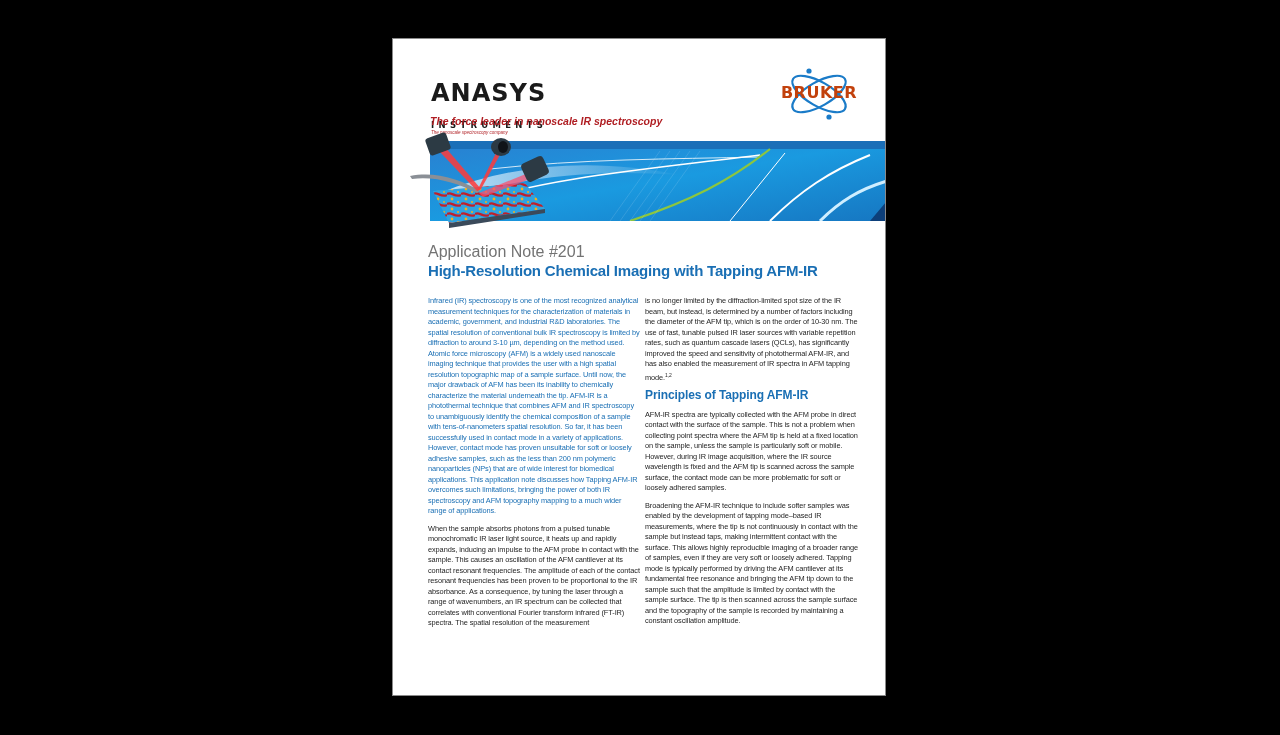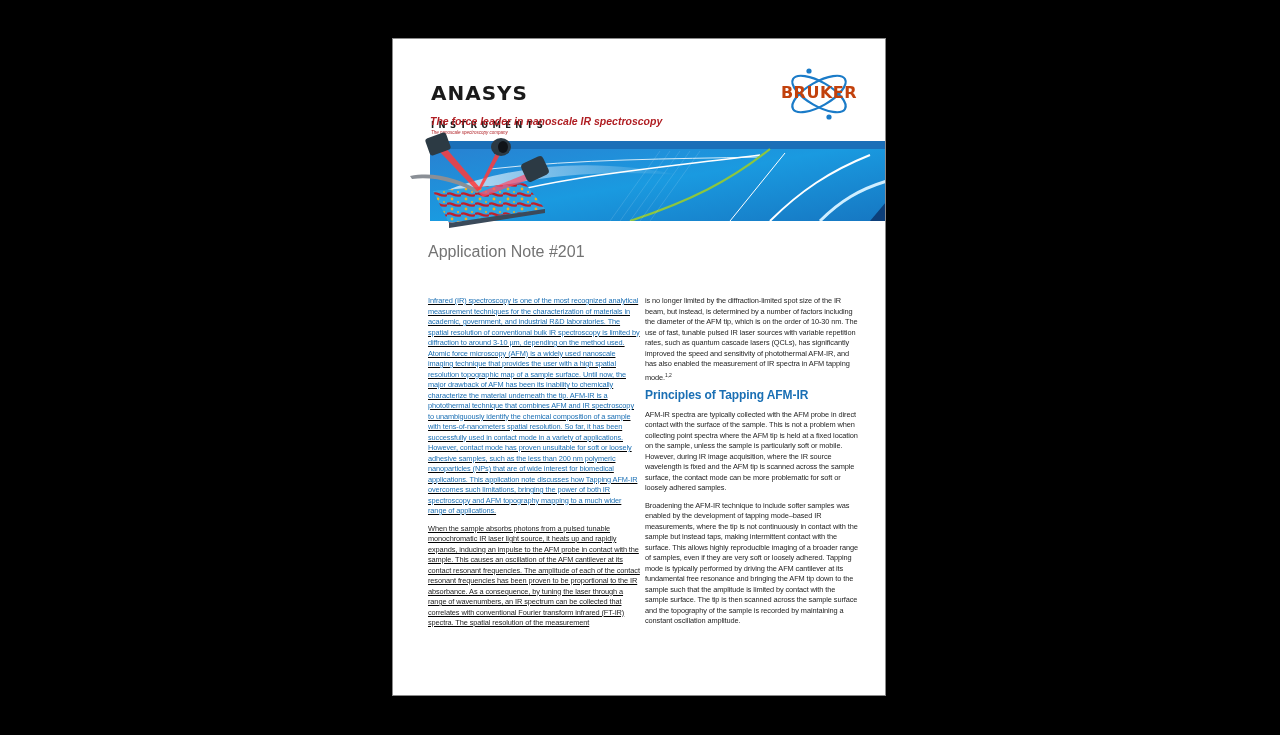--- a/index.html
+++ b/index.html
@@ -1,34 +1,34 @@
 <!DOCTYPE html>
 <html><head>
 <meta charset="utf-8">
 <style>
   html,body{margin:0;padding:0;}
   body{width:1280px;height:735px;background:#000;position:relative;overflow:hidden;font-family:"Liberation Sans",sans-serif;}
   .page{position:absolute;left:392px;top:38px;width:494px;height:658px;background:#fff;border:1px solid #8a8a8a;box-sizing:border-box;overflow:hidden;}
   .anasys{position:absolute;left:38px;top:43px;}
-  .anasys-word{font-family:"DejaVu Sans",sans-serif;font-weight:bold;font-size:20px;letter-spacing:1px;color:#1a1a1a;line-height:22px;}
+  .anasys-word{font-family:"DejaVu Sans",sans-serif;font-weight:bold;font-size:24px;letter-spacing:1px;color:#1a1a1a;line-height:22px;}
   .anasys-sub{font-family:"DejaVu Sans",sans-serif;font-weight:bold;font-size:8.5px;letter-spacing:4.3px;color:#1a1a1a;line-height:10px;margin-top:16px;}
   .anasys-tag{font-size:4.5px;color:#b01e23;font-style:italic;line-height:6px;}
   .tagline{position:absolute;left:37px;top:76px;font-size:10.5px;font-weight:bold;font-style:italic;color:#b01e23;}
   .bruker{position:absolute;left:376px;top:26px;width:100px;height:58px;}
   .bruker svg{position:absolute;left:0;top:0;}
   .bruker-word{position:absolute;left:2px;top:18px;width:96px;text-align:center;font-family:"DejaVu Sans",sans-serif;font-weight:bold;font-size:16px;letter-spacing:0.5px;color:#c2410c;}
   .banner{position:absolute;left:37px;top:102px;width:457px;height:80px;overflow:hidden;}
   .illus{position:absolute;left:12px;top:92px;width:160px;height:100px;}
   .appnote{position:absolute;left:35px;top:204px;font-size:16px;color:#737373;}
   .title{position:absolute;left:35px;top:223px;font-size:15px;font-weight:bold;color:#1a6fb4;letter-spacing:-0.2px;}
   .col{position:absolute;font-size:7.4px;line-height:10.5px;letter-spacing:-0.1px;}
   .col p{margin:0 0 7px 0;}
   .blue{color:#1a6fb4;}
   .dark{color:#1e1e1e;}
-  .c1{left:35px;top:257px;width:213px;text-decoration:underline;}
+  .c1{left:35px;top:257px;width:213px;}
   .c2{left:252px;top:257px;width:215px;}
   .sub{font-weight:bold;color:#1a6fb4;font-size:12px;margin:6px 0 9px 0;}
   sup{font-size:5px;}
 </style>
 </head>
 <body>
 
 <div class="page">
 
   <div class="anasys">
@@ -98,20 +98,21 @@
       <polygon points="72,60 92,20 96,22 76,58" fill="#ff3a3a" opacity="0.85"></polygon>
       <polygon points="74,62 128,40 130,46 78,66" fill="#ff4a6a" opacity="0.7"></polygon>
       <rect x="22" y="4" width="22" height="18" rx="3" transform="rotate(-20 33 13)" fill="#2c3a44"></rect>
       <ellipse cx="96" cy="16" rx="10" ry="9" fill="#2c3a44"></ellipse>
       <ellipse cx="98" cy="16" rx="5" ry="6" fill="#101418"></ellipse>
       <rect x="118" y="28" width="24" height="20" rx="4" transform="rotate(-25 130 38)" fill="#2c3a44"></rect>
     </svg>
   </div>
 
   <div class="appnote">Application Note #201</div>
+  <div class="title">High-Resolution Chemical Imaging with Tapping AFM-IR</div>
 
   <div class="col c1">
     <p class="blue">Infrared (IR) spectroscopy is one of the most recognized analytical measurement techniques for the characterization of materials in academic, government, and industrial R&amp;D laboratories. The spatial resolution of conventional bulk IR spectroscopy is limited by diffraction to around 3-10 µm, depending on the method used. Atomic force microscopy (AFM) is a widely used nanoscale imaging technique that provides the user with a high spatial resolution topographic map of a sample surface. Until now, the major drawback of AFM has been its inability to chemically characterize the material underneath the tip. AFM-IR is a photothermal technique that combines AFM and IR spectroscopy to unambiguously identify the chemical composition of a sample with tens-of-nanometers spatial resolution. So far, it has been successfully used in contact mode in a variety of applications. However, contact mode has proven unsuitable for soft or loosely adhesive samples, such as the less than 200 nm polymeric nanoparticles (NPs) that are of wide interest for biomedical applications. This application note discusses how Tapping AFM-IR overcomes such limitations, bringing the power of both IR spectroscopy and AFM topography mapping to a much wider range of applications.</p>
     <p class="dark">When the sample absorbs photons from a pulsed tunable monochromatic IR laser light source, it heats up and rapidly expands, inducing an impulse to the AFM probe in contact with the sample. This causes an oscillation of the AFM cantilever at its contact resonant frequencies. The amplitude of each of the contact resonant frequencies has been proven to be proportional to the IR absorbance. As a consequence, by tuning the laser through a range of wavenumbers, an IR spectrum can be collected that correlates with conventional Fourier transform infrared (FT-IR) spectra. The spatial resolution of the measurement</p>
   </div>
 
   <div class="col c2">
     <p class="dark"><span>is no longer limited by the diffraction-limited spot size of the IR beam, but instead, is determined by a number of factors including the diameter of the AFM tip, which is on the order of 10-30 nm. The use of fast, tunable pulsed IR laser sources with variable repetition rates, such as quantum cascade lasers (QCLs), has significantly improved the speed and sensitivity of photothermal AFM-IR, and has also enabled the measurement of IR spectra in AFM tapping mode.</span><sup>1,2</sup></p>
     <div class="sub">Principles of Tapping AFM-IR</div>
     <p class="dark">AFM-IR spectra are typically collected with the AFM probe in direct contact with the surface of the sample. This is not a problem when collecting point spectra where the AFM tip is held at a fixed location on the sample, unless the sample is particularly soft or mobile. However, during IR image acquisition, where the IR source wavelength is fixed and the AFM tip is scanned across the sample surface, the contact mode can be more problematic for soft or loosely adhered samples.</p>

